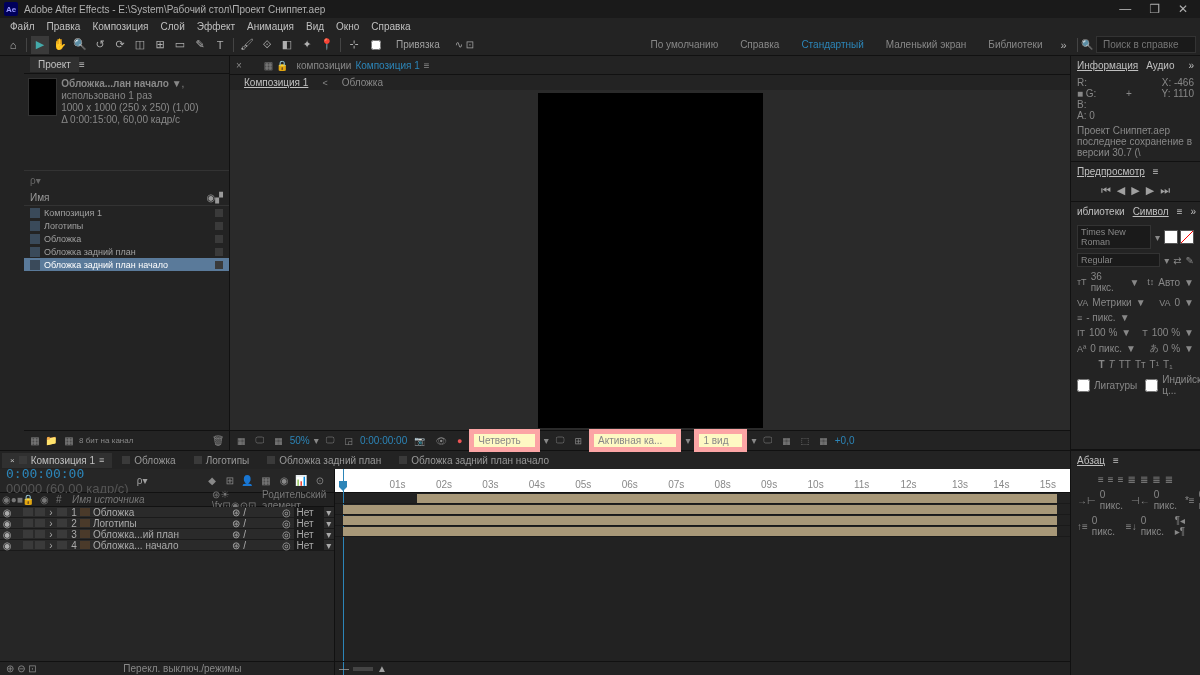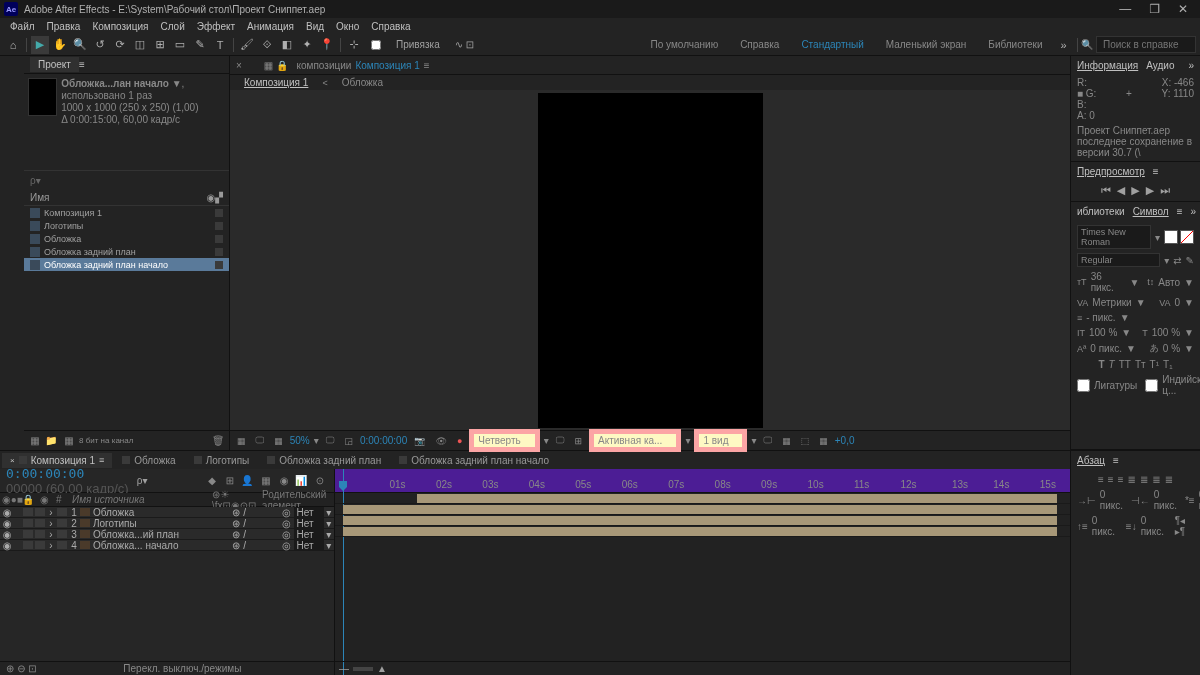--- a/index.html
+++ b/index.html
@@ -103,21 +103,21 @@
 .tl-layer .eye { width: 10px; text-align: center; }
 .tl-layer .lock { width: 10px; }
 .tl-layer .sq { width: 10px; height: 8px; background: #3a3a3a; margin: 0 1px; }
 .tl-layer .arrow { width: 10px; text-align: center; }
 .tl-layer .num { width: 12px; text-align: center; }
 .tl-layer .icon { width: 10px; height: 8px; background: #4a3a2a; margin-right: 3px; }
 .tl-layer .lname { flex: 1; }
 .tl-layer .switches { display: flex; gap: 2px; width: 50px; }
 .tl-layer .mode { width: 50px; }
 .tl-right { flex: 1; background: #222; position: relative; }
-.tl-ruler { height: 24px; background: #4c1d95; display: flex; align-items: flex-end; padding-bottom: 2px; border-bottom: 1px solid #111; font-size: 8px; color: #888; position: relative; }
+.tl-ruler { height: 24px; background: #ffffff; display: flex; align-items: flex-end; padding-bottom: 2px; border-bottom: 1px solid #111; font-size: 8px; color: #888; position: relative; }
 .tl-ruler .tick { position: absolute; }
 .tl-playhead { position: absolute; top: 0; bottom: 0; width: 1px; background: #2c85b8; left: 8px; }
 .tl-playhead::before { content: ''; position: absolute; top: 12px; left: -4px; width: 8px; height: 10px; background: #2c85b8; clip-path: polygon(0 0, 100% 0, 100% 60%, 50% 100%, 0 60%); }
 .tl-bars { position: relative; }
 .tl-bar { height: 11px; border-bottom: 1px solid #1a1a1a; position: relative; }
 .tl-bar .bar { position: absolute; top: 1px; height: 9px; background: #a89878; }
 .tl-footer { height: 14px; background: #232323; border-top: 1px solid #111; display: flex; align-items: center; padding: 0 6px; font-size: 8px; color: #888; }
 .tl-footer .stretch { flex: 1; text-align: center; }
 
 

